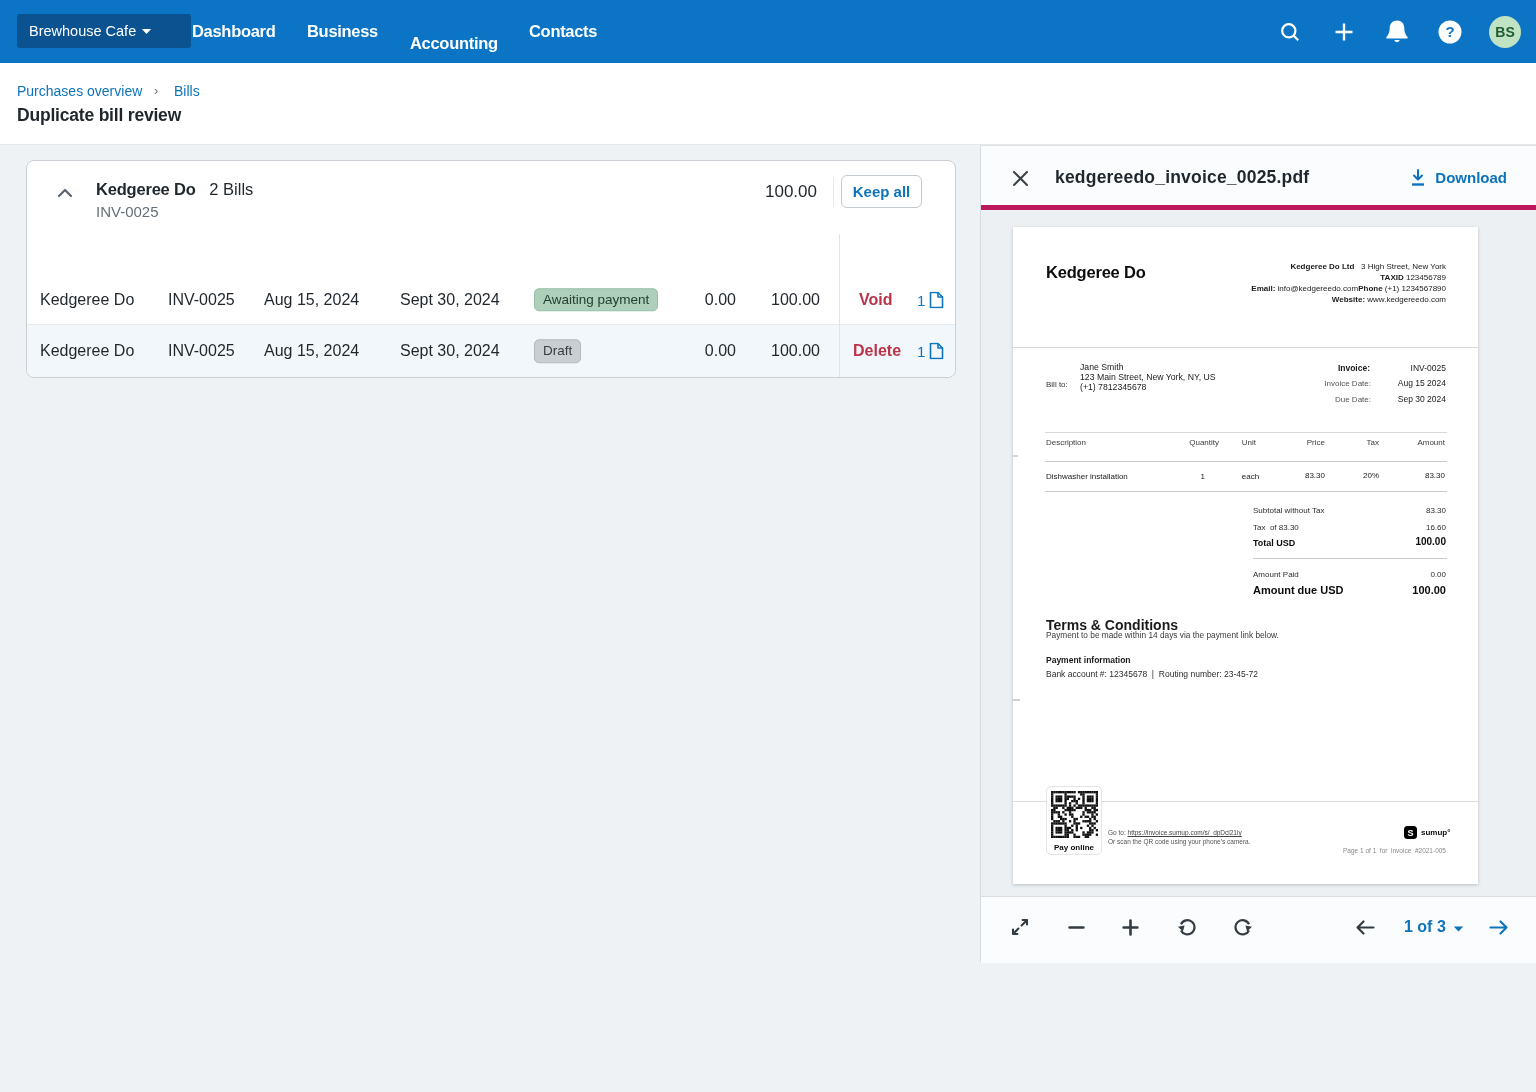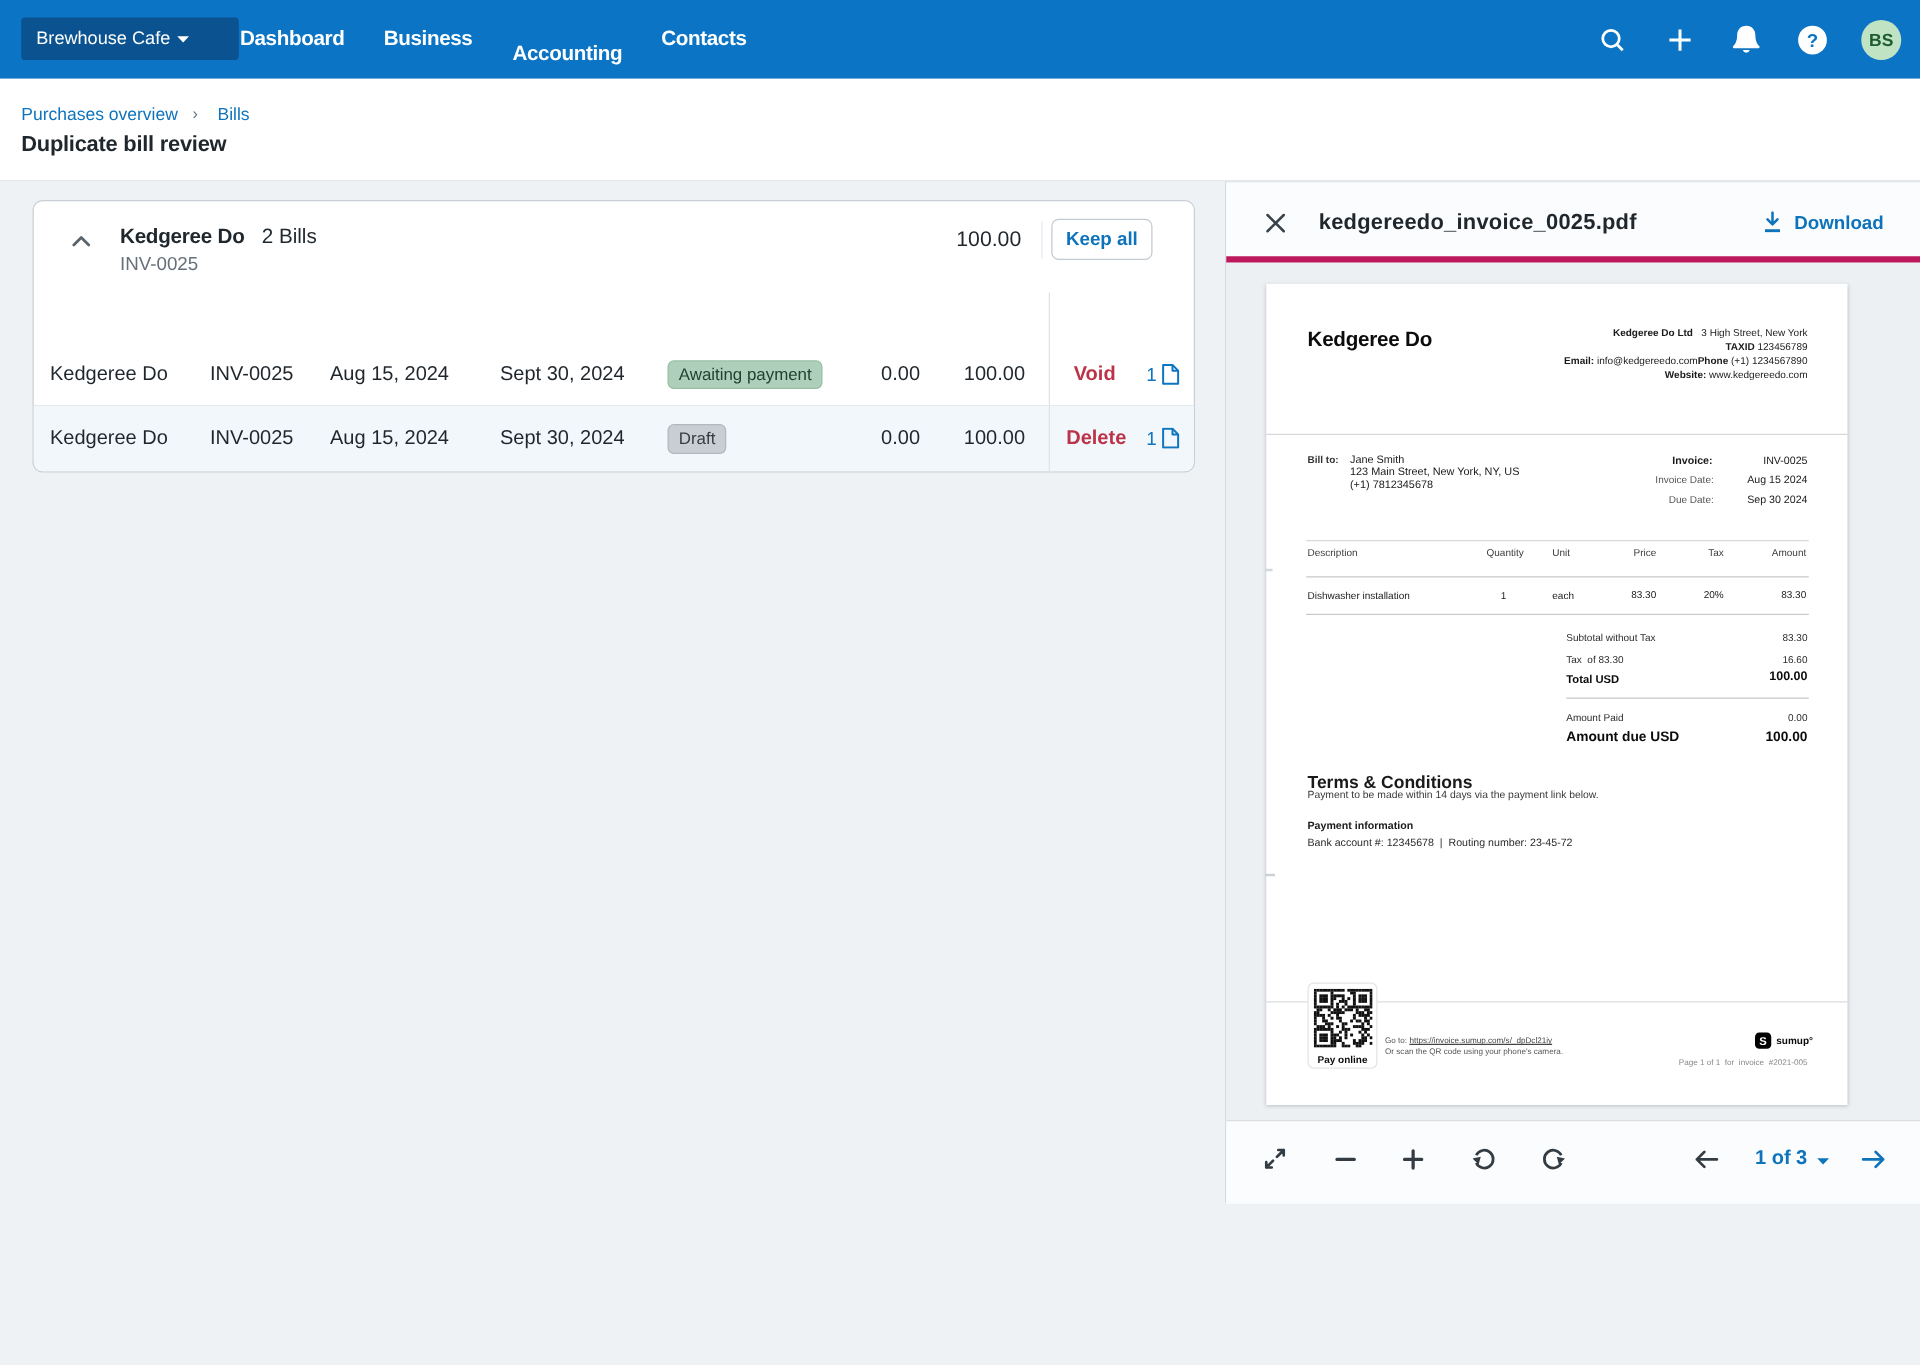--- a/index.html
+++ b/index.html
@@ -133,21 +133,21 @@
           <path d="M8 1 V10 M4 6.5 L8 10.5 L12 6.5" stroke-linecap="round" stroke-linejoin="round"></path>
           <path d="M2 15.5 H14" stroke-width="2.4"></path>
         </svg>Download</div>
   </div>
   <div class="preview">
     <div class="page" id="pdfpage">
 
       <div class="pc" style="left:33px; top:36px; font-size:16.5px; font-weight:bold; letter-spacing:-0.2px; color:#0c0c0c;">Kedgeree Do</div>
       <div class="pc" style="right:32px; top:34px; font-size:8px; text-align:right; line-height:11px; color:#1a1a1a;"><b>Kedgeree Do Ltd</b>&nbsp;&nbsp;&nbsp;3 High Street, New York<br><b>TAXID</b> 123456789<br><b>Email:</b> info@kedgereedo.com<b>Phone</b> (+1) 1234567890<br><b>Website:</b> www.kedgereedo.com</div>
       <div class="hline" style="left:0; top:120px; width:465px;"></div>
-      <div class="pc" style="left:33px; top:136px; font-size:8px; font-weight:bold; color:#333;">Bill to:</div>
+      <div class="pc" style="left:33px; top:153px; font-size:8px; font-weight:normal; color:#333;">Bill to:</div>
       <div class="pc" style="left:67px; top:135px; font-size:8.7px; line-height:10.2px; color:#1a1a1a;">Jane Smith<br>123 Main Street, New York, NY, US<br>(+1) 7812345678</div>
       <div class="pc" style="left:260px; top:136px; width:97px; text-align:right; font-size:8.5px; font-weight:bold; color:#1a1a1a;">Invoice:</div>
       <div class="pc" style="right:32px; top:136px; font-size:8.5px; color:#1a1a1a;">INV-0025</div>
       <div class="pc" style="left:240px; top:152px; width:118px; text-align:right; font-size:8px; color:#555;">Invoice Date:</div>
       <div class="pc" style="right:32px; top:151px; font-size:8.5px; color:#1a1a1a;">Aug 15 2024</div>
       <div class="pc" style="left:240px; top:168px; width:118px; text-align:right; font-size:8px; color:#555;">Due Date:</div>
       <div class="pc" style="right:32px; top:167px; font-size:8.5px; color:#1a1a1a;">Sep 30 2024</div>
       <div class="hline" style="left:32px; top:205px; width:402px;"></div>
       <div class="pc" style="left:33px; top:211px; font-size:8px; color:#3c3c3c;">Description</div>
       <div class="pc" style="left:140px; top:211px; width:66px; text-align:right; font-size:8px; color:#3c3c3c;">Quantity</div>

